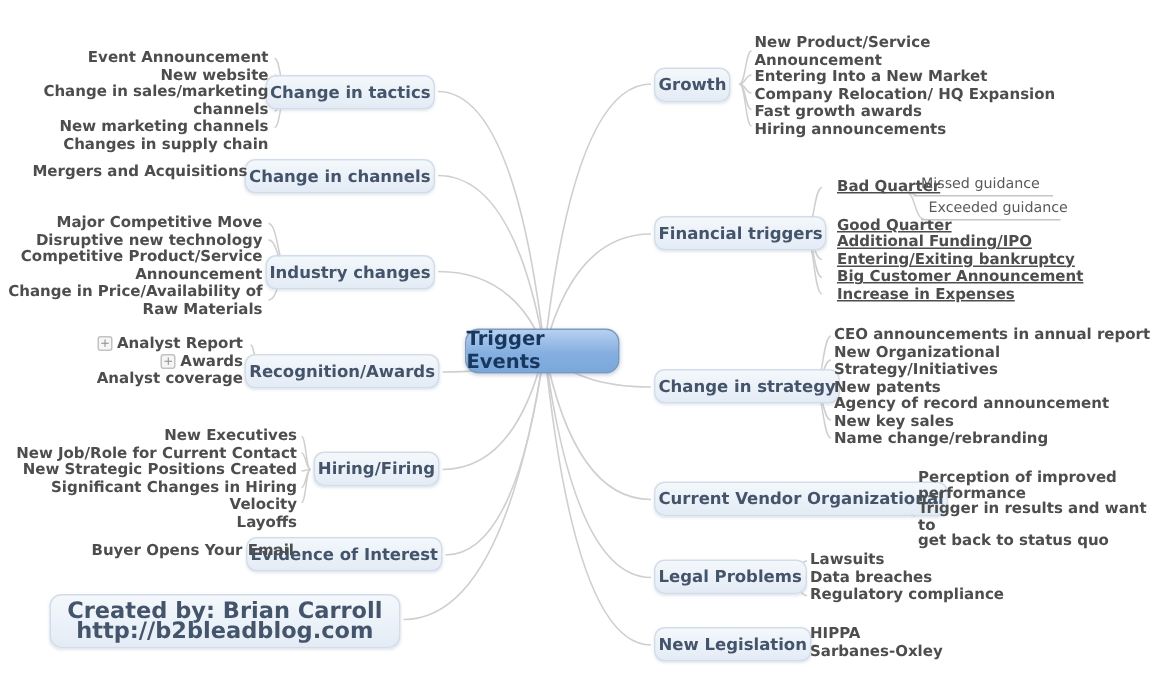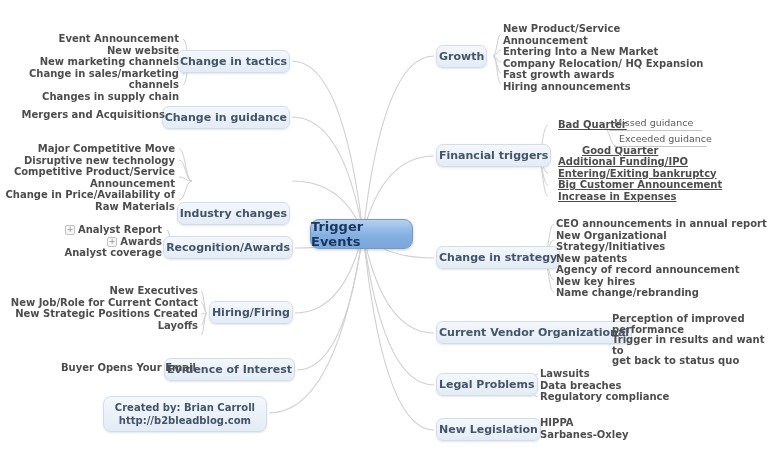--- a/index.html
+++ b/index.html
@@ -4,21 +4,21 @@
 <style>
   html,body{margin:0;padding:0;background:#fff;}
   .stage{position:relative;width:768px;height:463px;background:#ffffff;overflow:hidden;
          font-family:"DejaVu Sans","Liberation Sans",sans-serif;}
   #lines{position:absolute;left:0;top:0;z-index:1;}
   .branch{position:absolute;z-index:2;background:linear-gradient(180deg,#f4f8fc,#e3ebf5);
           border:1px solid #d3dce9;border-radius:7px;color:#44546a;font-size:11px;font-weight:bold;
           padding:4px 2px;white-space:nowrap;box-shadow:0 1px 2px rgba(120,140,170,.22);}
   .b-tactics{top:50px;right:478px;}
   .b-ownership{top:106px;right:478px;}
-  .b-industry{top:170px;right:478px;margin-top:32px;}
+  .b-industry{top:170px;right:478px;}
   .b-recognition{top:236px;right:475px;text-align:center;}
   .b-hiring{top:301px;right:475px;}
   .b-evidence{top:358px;right:473px;}
   .b-growth{top:45px;left:436px;}
   .b-financial{top:144px;left:436px;}
   .b-strategy{top:246px;left:436px;}
   .b-vendor{top:321px;left:436px;}
   .b-legal{top:373px;left:436px;}
   .b-legislation{top:418px;left:436px;}
   .center-node{position:absolute;left:310px;top:219px;width:101px;height:28px;z-index:3;
@@ -34,32 +34,32 @@
   .g-industry{top:143px;right:593px;}
   .g-recognition{top:224px;right:606px;}
   .g-hiring{top:285px;right:570px;}
   .g-evidence{top:362px;right:572px;}
   .g-growth{top:23px;left:503px;}
   .g-financial{top:119px;left:558px;text-decoration:underline;}
   .g-strategy{top:218px;left:556px;}
   .g-vendor{top:314px;left:612px;line-height:10.5px;}
   .g-legal{top:368px;left:540px;}
   .g-legislation{top:417px;left:540px;}
-  .m-gap{margin-top:14px;margin-left:24px;}
+  .m-gap{margin-top:14px;}
   .subleaf{position:absolute;z-index:2;color:#595959;font-size:9.5px;font-weight:normal;
            border-bottom:1px solid #c6c6c6;padding:0 0 2px 5px;width:88px;white-space:nowrap;}
   .sub-missed{left:609px;top:117px;}
   .sub-exceeded{left:614px;top:133px;}
   .plus{display:inline-block;width:8px;height:8px;border:1px solid #c2c2c2;border-radius:2px;
         background:#f6f6f6;color:#8f8f8f;font-size:8px;line-height:7px;text-align:center;
         margin-right:3px;vertical-align:1px;font-weight:normal;}
   .plus::before{content:"+";}
   .credit{position:absolute;right:501px;top:396px;z-index:2;
           background:linear-gradient(180deg,#f4f8fc,#e3ebf5);border:1px solid #d3dce9;border-radius:8px;
-          color:#44546a;font-size:10px;font-weight:bold;padding:4px 11px;text-align:center;
+          color:#44546a;font-size:15px;font-weight:bold;padding:4px 11px;text-align:center;
           line-height:13px;white-space:nowrap;box-shadow:0 1px 2px rgba(120,140,170,.22);}
 </style>
 </head>
 <body>
 
 <div class="stage">
 
   <svg id="lines" width="768" height="463">
       <path d="M363,233 C348.8,112.60000000000001 323.95,61 292,61" fill="none" stroke="#cfcfcf" stroke-width="1.1"></path>
       <path d="M363,233 C348.8,151.8 323.95,117 292,117" fill="none" stroke="#cfcfcf" stroke-width="1.1"></path>
@@ -117,38 +117,38 @@
       <path d="M526,385 C532,385 532,397 538,397" fill="none" stroke="#cfcfcf" stroke-width="1"></path>
       <path d="M531,430 C534.5,430 534.5,423 538,423" fill="none" stroke="#cfcfcf" stroke-width="1"></path>
       <path d="M531,430 C534.5,430 534.5,435 538,435" fill="none" stroke="#cfcfcf" stroke-width="1"></path>
       <path d="M602,126 C606.5,126 606.5,130 611,130" fill="none" stroke="#cfcfcf" stroke-width="1"></path>
       <path d="M604,128 C610,128 610,146 616,146" fill="none" stroke="#cfcfcf" stroke-width="1"></path>
     </svg>
 
   <div class="center-node">Trigger Events</div>
 
   <div class="branch b-tactics">Change in tactics</div>
-  <div class="branch b-ownership">Change in guidance</div>
+  <div class="branch b-ownership">Change in channels</div>
   <div class="branch b-industry">Industry changes</div>
   <div class="branch b-recognition">Recognition/Awards</div>
   <div class="branch b-hiring">Hiring/Firing</div>
   <div class="branch b-evidence">Evidence of Interest</div>
 
   <div class="branch b-growth">Growth</div>
   <div class="branch b-financial">Financial triggers</div>
   <div class="branch b-strategy">Change in strategy</div>
   <div class="branch b-vendor">Current Vendor Organizational</div>
   <div class="branch b-legal">Legal Problems</div>
   <div class="branch b-legislation">New Legislation</div>
 
   <div class="leaf-group lg-right g-tactics">
     <div class="leaf">Event Announcement</div>
     <div class="leaf">New website</div>
+    <div class="leaf">Change in sales/marketing channels</div>
     <div class="leaf">New marketing channels</div>
-    <div class="leaf">Change in sales/marketing channels</div>
     <div class="leaf">Changes in supply chain</div>
   </div>
 
   <div class="leaf-group lg-right g-ownership">
     <div class="leaf">Mergers and Acquisitions</div>
   </div>
 
   <div class="leaf-group lg-right g-industry">
     <div class="leaf">Major Competitive Move</div>
     <div class="leaf">Disruptive new technology</div>
@@ -161,20 +161,21 @@
   <div class="leaf-group lg-right g-recognition">
     <div class="leaf"><span class="plus"></span><span>Analyst Report</span></div>
     <div class="leaf"><span class="plus"></span><span>Awards</span></div>
     <div class="leaf">Analyst coverage</div>
   </div>
 
   <div class="leaf-group lg-right g-hiring">
     <div class="leaf">New Executives</div>
     <div class="leaf">New Job/Role for Current Contact</div>
     <div class="leaf">New Strategic Positions Created</div>
+    <div class="leaf">Significant Changes in Hiring Velocity</div>
     <div class="leaf">Layoffs</div>
   </div>
 
   <div class="leaf-group lg-right g-evidence">
     <div class="leaf">Buyer Opens Your Email</div>
   </div>
 
   <div class="leaf-group g-growth">
     <div class="leaf">New Product/Service
 Announcement</div>
@@ -195,21 +196,21 @@
 
   <div class="subleaf sub-missed">Missed guidance</div>
   <div class="subleaf sub-exceeded">Exceeded guidance</div>
 
   <div class="leaf-group g-strategy">
     <div class="leaf">CEO announcements in annual report</div>
     <div class="leaf">New Organizational
 Strategy/Initiatives</div>
     <div class="leaf">New patents</div>
     <div class="leaf">Agency of record announcement</div>
-    <div class="leaf">New key hires</div>
+    <div class="leaf">New key sales</div>
     <div class="leaf">Name change/rebranding</div>
   </div>
 
   <div class="leaf-group g-vendor">
     <div class="leaf">Perception of improved
 performance</div>
     <div class="leaf">Trigger in results and want to
 get back to status quo</div>
   </div>
 

